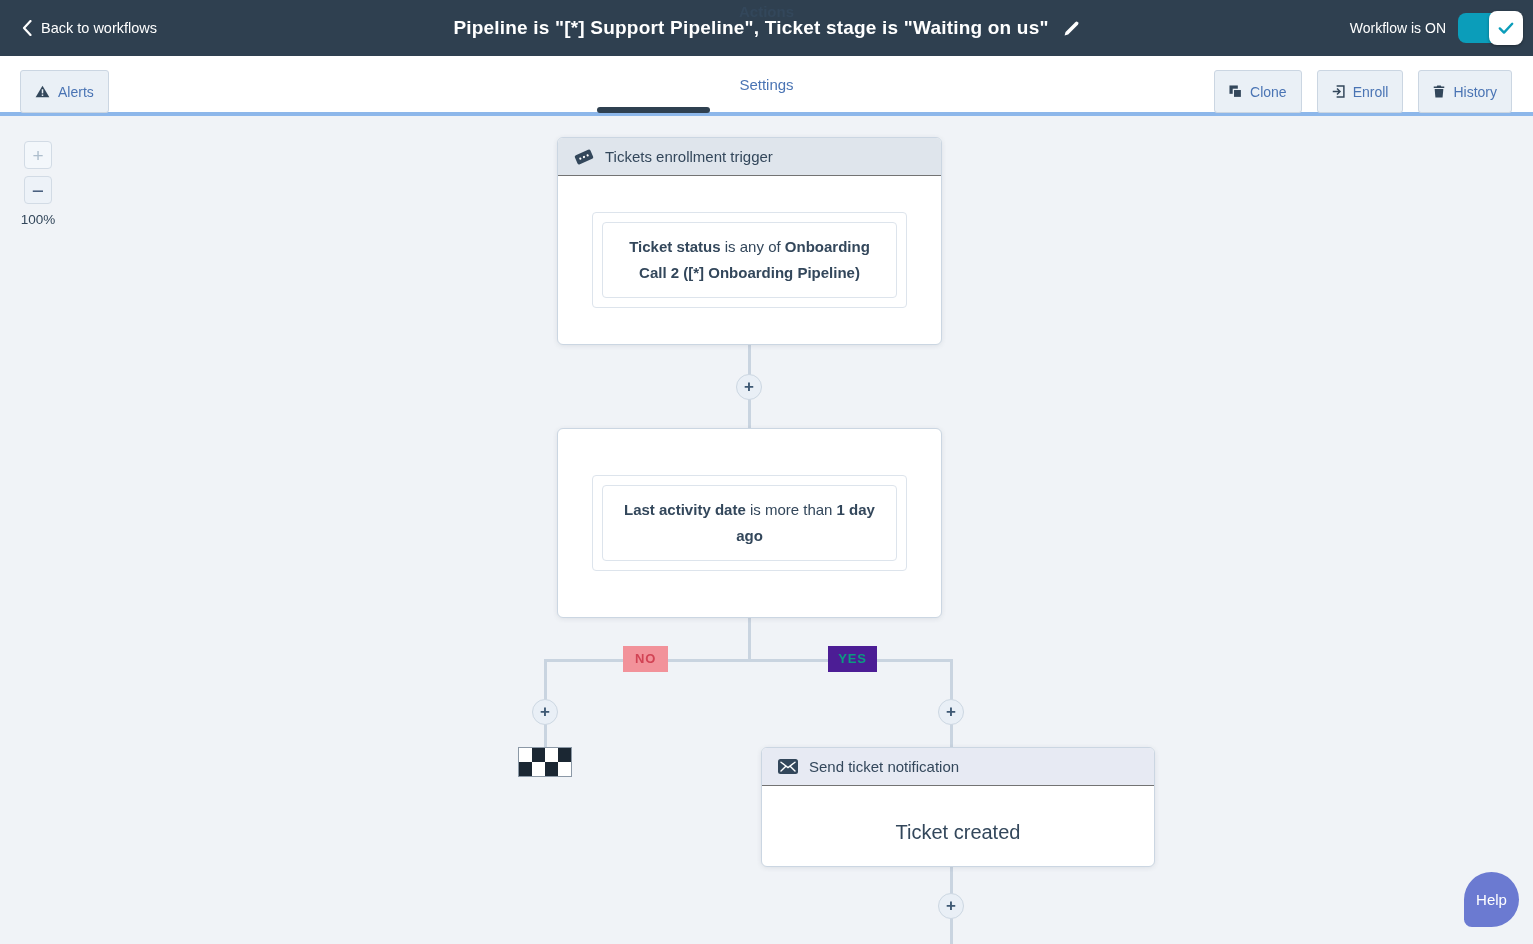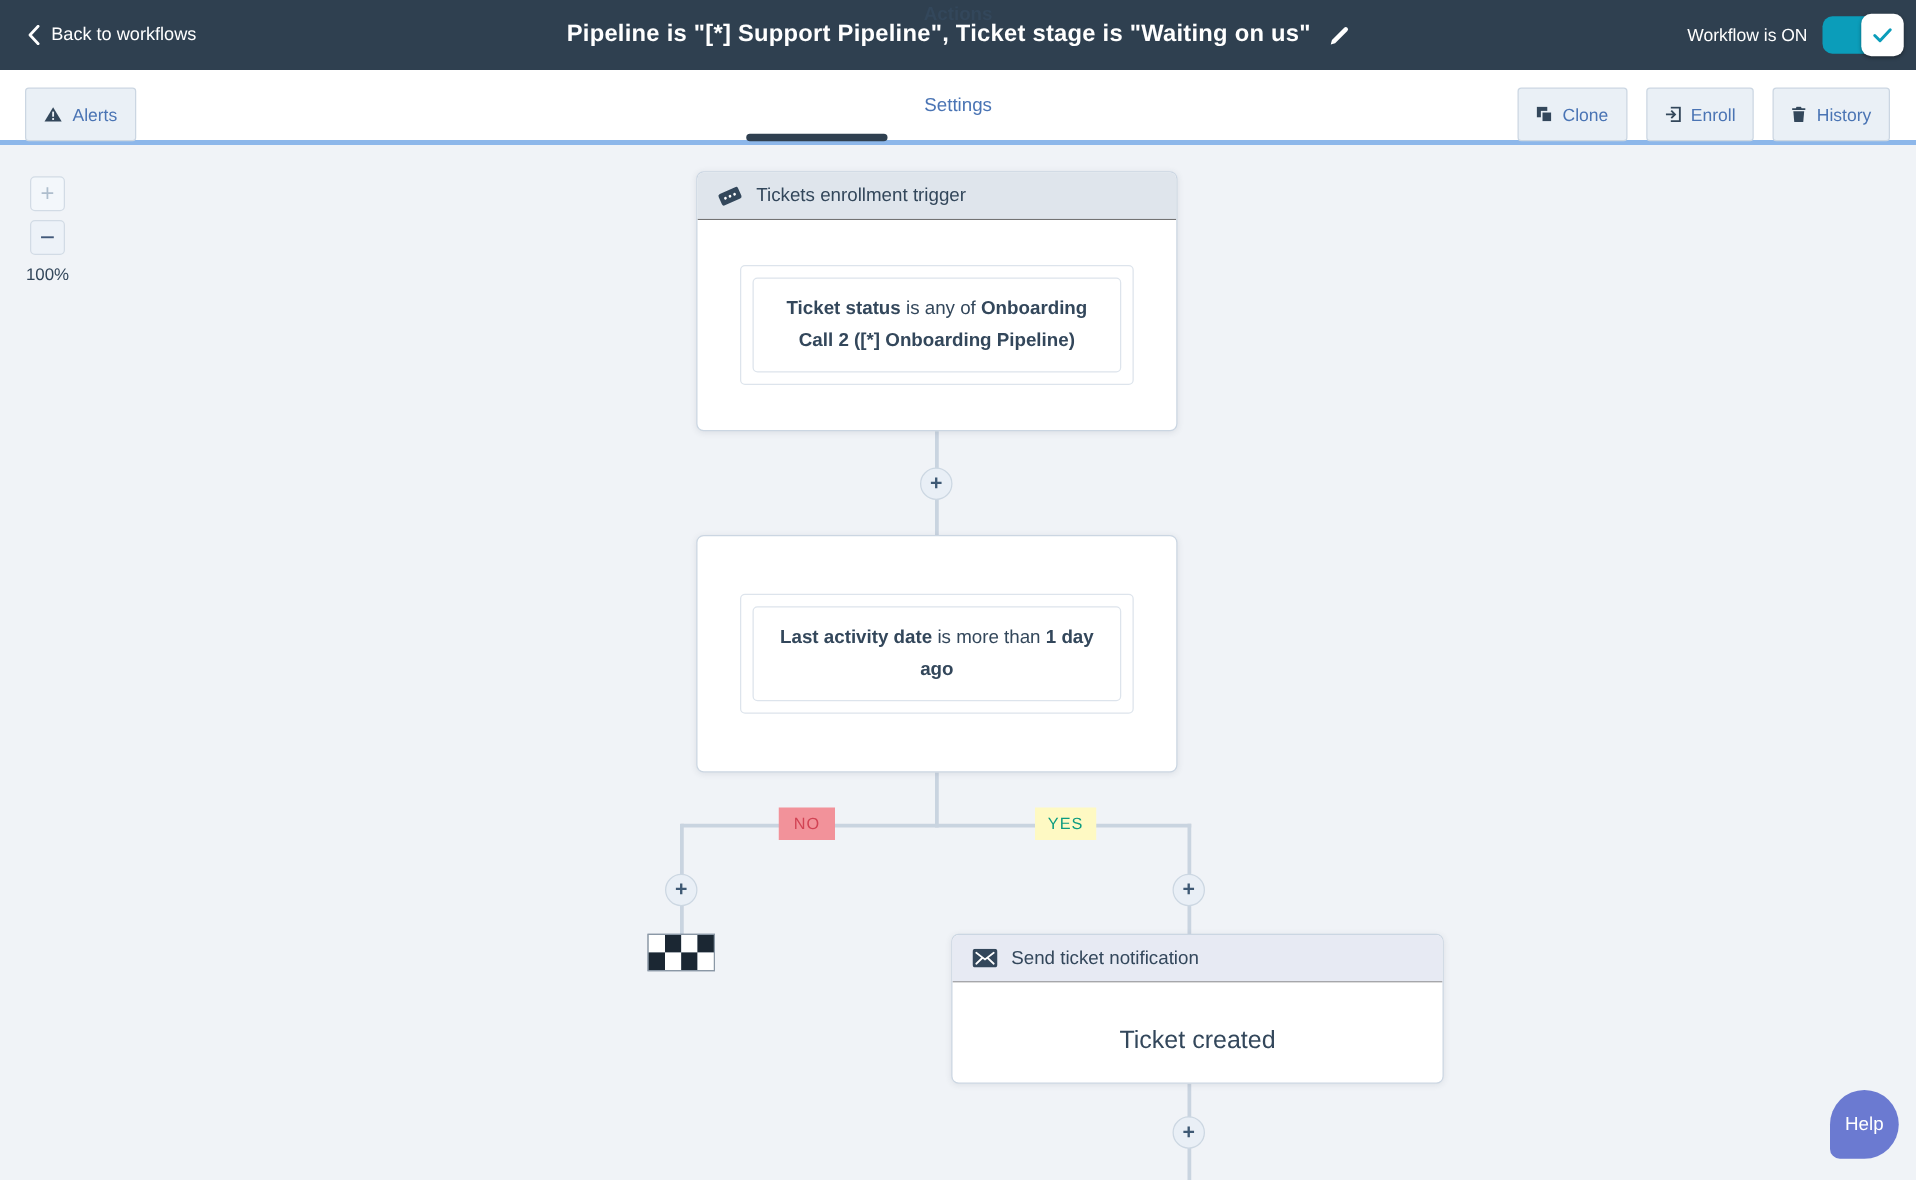--- a/index.html
+++ b/index.html
@@ -66,24 +66,24 @@
     padding:0 34px;border-radius:23px; }
   .filter-outer { width:100%; border:1px solid #dde4ec; border-radius:4px; padding:9px;
     background:#fff; }
   .filter-inner { border:1px solid #dde4ec; border-radius:4px; min-height:76px;
     display:flex; align-items:center; justify-content:center; text-align:center;
     padding:10px 20px; font-size:15px; color:#33475b; line-height:26px; }
   .filter-inner b { font-weight:700; }
   .action-body-text { font-size:20px; color:#33475b; }
 
   .branch-label { position:absolute; top:530px; height:26px; line-height:26px;
-    text-align:center; font-size:13px; font-weight:400; letter-spacing:.8px;
+    text-align:center; font-size:13px; font-weight:700; letter-spacing:.8px;
     z-index:3; }
   .branch-label.no  { left:623px; width:45px; background:#f2929a; color:#d24354; }
-  .branch-label.yes { left:828px; width:49px; background:#fef9c3; color:#0b9b80; }
+  .branch-label.yes { left:828px; width:49px; background:#4c1d95; color:#0b9b80; }
 
   .end-flag { position:absolute; left:518px; top:631px; z-index:4;
     display:grid; grid-template-columns:repeat(4,13px); grid-template-rows:repeat(2,14px);
     border:1px solid #8b98a6; background:#8b98a6; gap:0; }
   .end-flag .c { width:13px; height:14px; }
   .end-flag .b { background:#1b2733; }
   .end-flag .w { background:#fff; }
 
   
   .zoom-btn { position:absolute; width:28px; height:28px; border-radius:4px;

